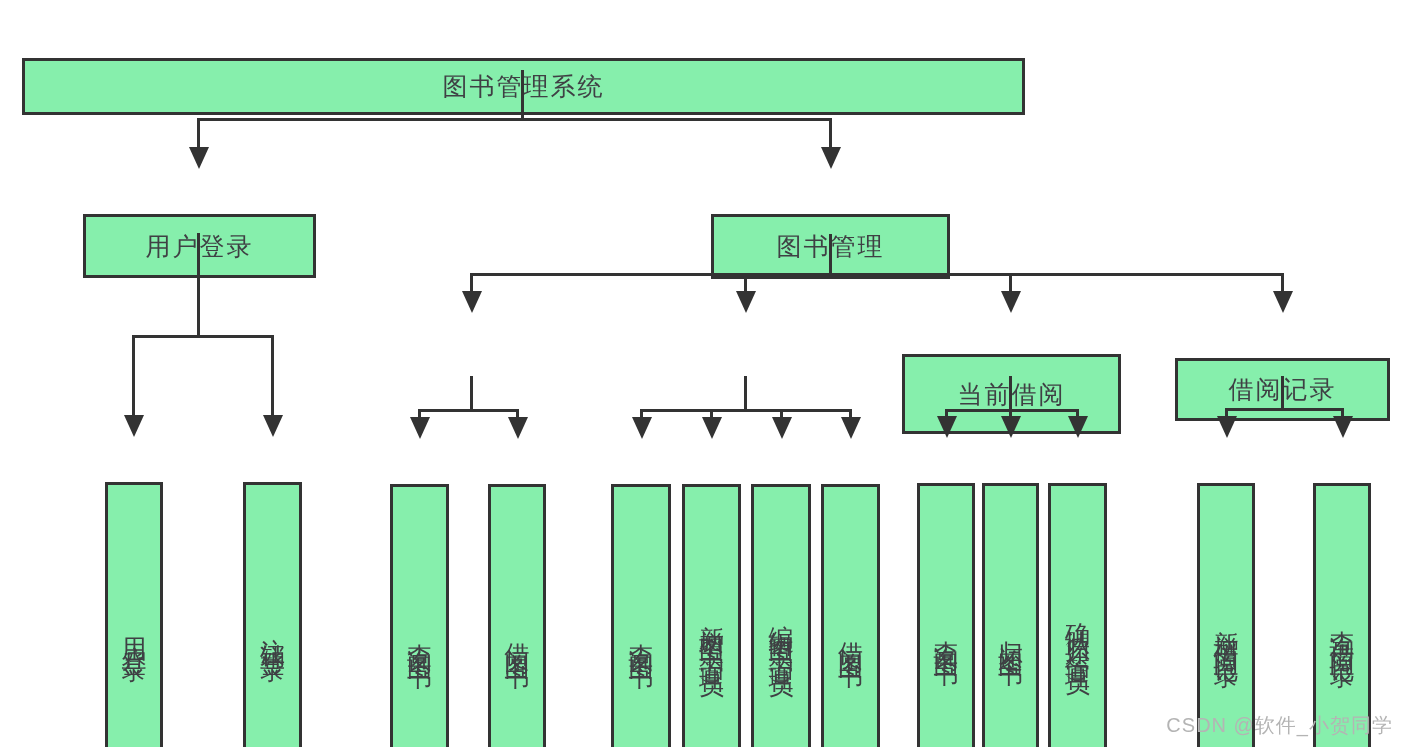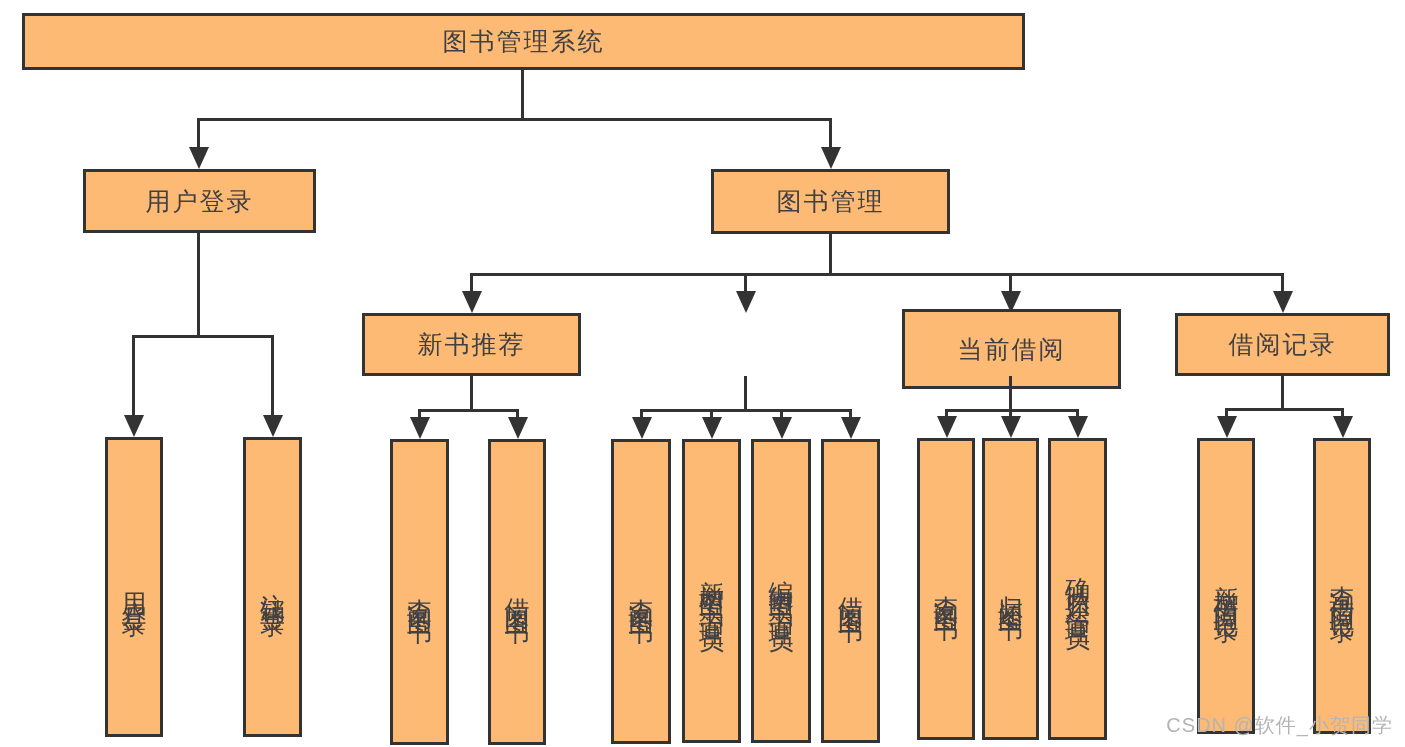--- a/index.html
+++ b/index.html
@@ -2,23 +2,23 @@
 <html><head>
 <meta charset="utf-8">
 <style>
   html,body { margin:0; padding:0; background:#ffffff; }
   .stage {
     position:relative; width:1405px; height:747px; background:#ffffff;
     font-family:"Liberation Sans","DejaVu Sans",sans-serif; overflow:hidden;
   }
   .node {
     position:absolute; box-sizing:border-box;
-    border:3px solid #333333; background:#fdba74;
+    border:3px solid #333333; background:#86efac;
     display:flex; align-items:center; justify-content:center;
-    color:#3f4044; font-size:25px;
+    color:#3f4044; font-size:25px;margin-top:45px;
   }
   .node.h { letter-spacing:2px; }
   .node.v {
     writing-mode:vertical-rl; text-orientation:mixed;
     letter-spacing:7px; line-height:1;
   }
   .hline, .vline { position:absolute; background:#333333; }
   .arrow { position:absolute; width:3px; background:#333333; }
   .arrow::after {
     content:""; position:absolute; top:100%; left:50%; margin-left:-10px;
@@ -57,23 +57,20 @@
   <div class="arrow" style="left:132px; top:335px; height:80px;"></div>
   <div class="arrow" style="left:271px; top:335px; height:80px;"></div>
 
   <div class="vline" style="left:829px; top:234px; width:3px; height:39px;"></div>
   <div class="hline" style="left:470px; top:273px; width:813px; height:3px;"></div>
   <div class="arrow" style="left:470px; top:273px; height:18px;"></div>
   <div class="arrow" style="left:744px; top:273px; height:18px;"></div>
   <div class="arrow" style="left:1009px; top:273px; height:18px;"></div>
   <div class="arrow" style="left:1281px; top:273px; height:18px;"></div>
 
-  <div class="node h" style="left:362px; top:313px; width:219px; height:63px;">
-    <span>新书推荐</span>
-  </div>
   <div class="node h" style="left:902px; top:309px; width:219px; height:80px;">
     <span>当前借阅</span>
   </div>
   <div class="node h" style="left:1175px; top:313px; width:215px; height:63px;text-align:center;">
     <span>借阅记录</span>
   </div>
 
   <div class="vline" style="left:470px; top:376px; width:3px; height:33px;"></div>
   <div class="hline" style="left:418px; top:409px; width:100px; height:3px;"></div>
   <div class="arrow" style="left:418px; top:409px; height:8px;"></div>

